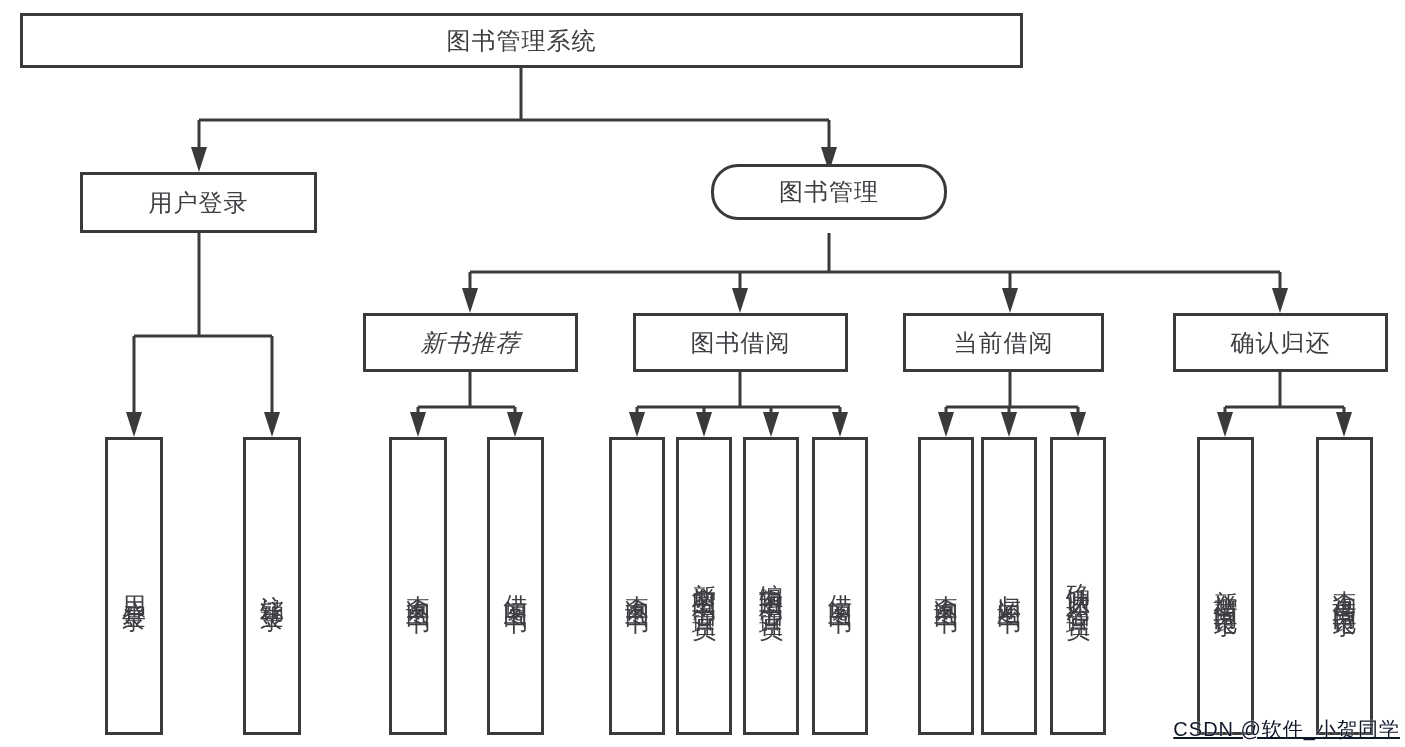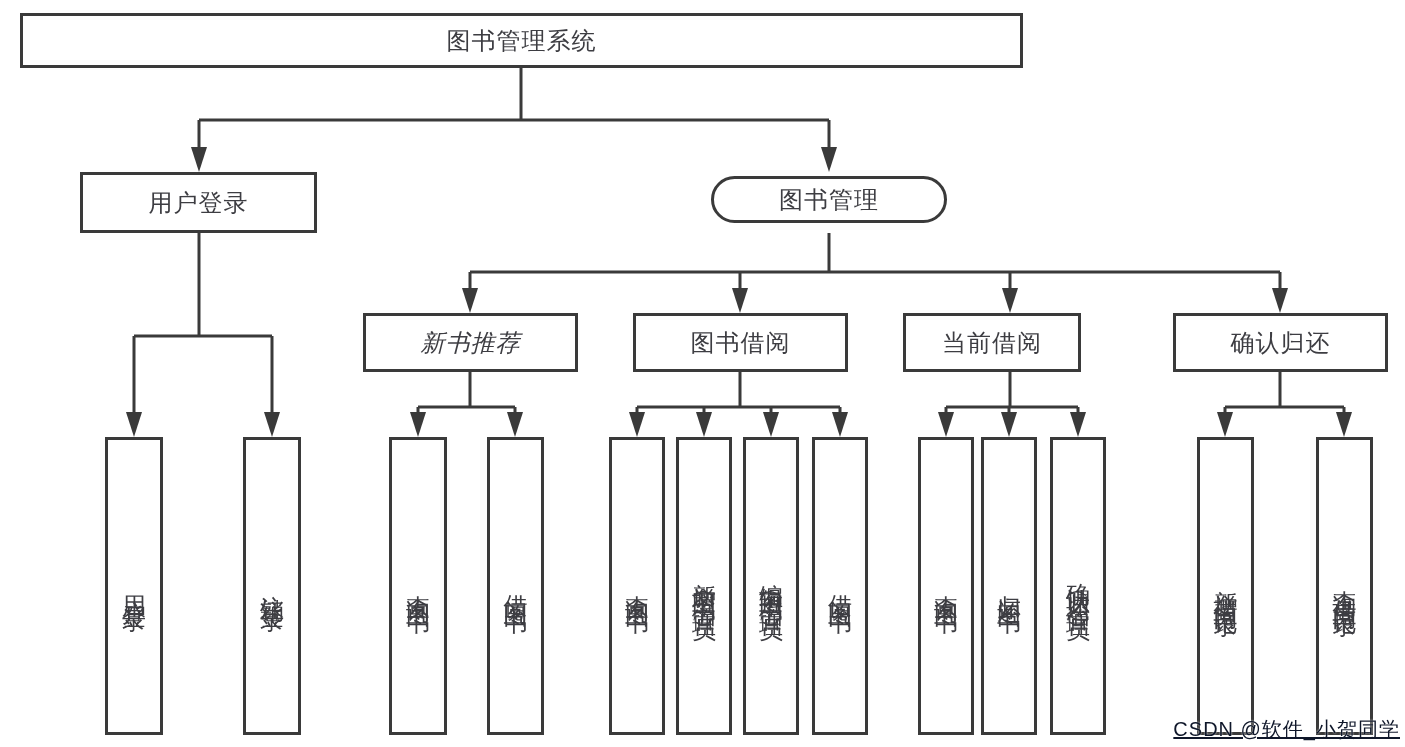--- a/index.html
+++ b/index.html
@@ -14,25 +14,25 @@
   }
   .box.h span{font-size:24px;letter-spacing:1px;white-space:nowrap;}
   .box.v span{
     writing-mode:vertical-rl;text-orientation:mixed;
     font-size:24px;letter-spacing:5px;line-height:1;white-space:nowrap;
   }
   
   .n-root{left:20px;top:13px;width:1003px;height:55px;text-align:right;}
   
   .n-l2a{left:80px;top:172px;width:237px;height:61px;}
-  .n-l2b{left:711px;top:176px;width:236px;height:47px;border-radius:27px;}
+  .n-l2b{left:711px;top:164px;width:236px;height:56px;border-radius:27px;}
   
   .n-l3a{left:363px;top:313px;width:215px;height:59px;font-style:italic;}
   .n-l3b{left:633px;top:313px;width:215px;height:59px;}
-  .n-l3c{left:903px;top:313px;width:178px;height:59px;}
+  .n-l3c{left:903px;top:313px;width:201px;height:59px;}
   .n-l3d{left:1173px;top:313px;width:215px;height:59px;}
   
   .leaf{top:437px;height:298px;}
   .f-ul1{left:105px;width:58px;}
   .f-ul2{left:243px;width:58px;}
   .f-nb1{left:389px;width:58px;}
   .f-nb2{left:487px;width:57px;}
   .f-bb1{left:609px;width:56px;}
   .f-bb2{left:676px;width:56px;}
   .f-bb3{left:743px;width:56px;}

